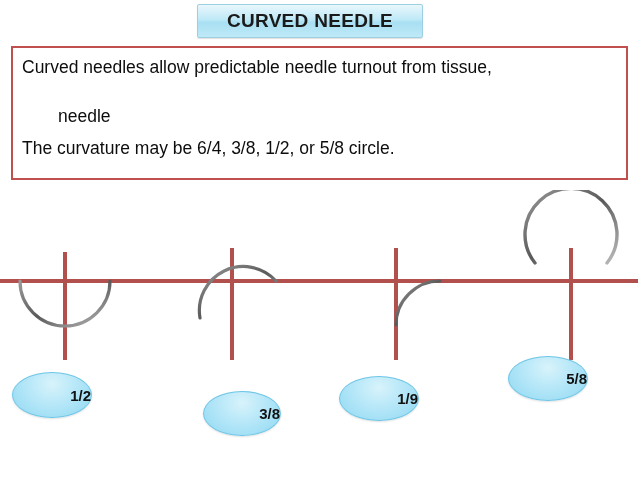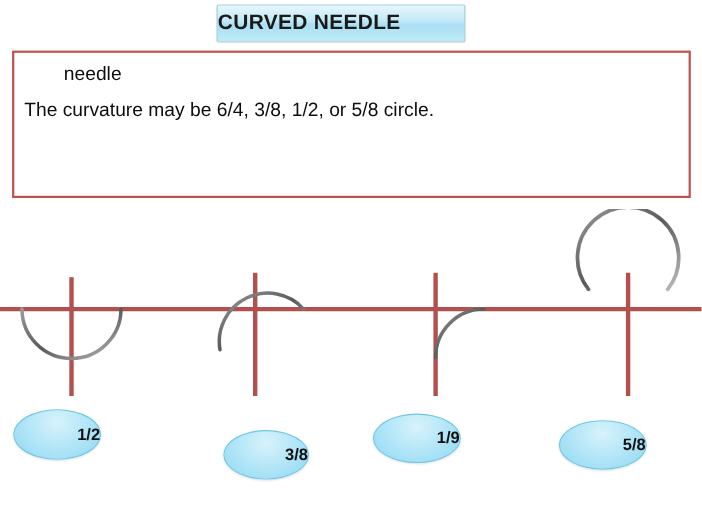--- a/index.html
+++ b/index.html
@@ -21,20 +21,21 @@
     left: 197px;
     top: 4px;
     width: 226px;
     height: 34px;
     box-sizing: border-box;
     background: linear-gradient(to bottom, #e8f7fc 0%, #bfe9f7 45%, #a8dff2 55%, #bfeaf8 100%);
     border: 1px solid #9ecfe0;
     border-radius: 2px;
     display: flex;
     align-items: center;
+    justify-content: center;
     box-shadow: 0 1px 1px rgba(0,0,0,0.12);
   }
   #title-banner-text {
     font-size: 19px;
     font-weight: bold;
     color: #1a1a1a;
     letter-spacing: 0.3px;
     white-space: nowrap;
   }
 
@@ -53,20 +54,21 @@
   .body-line {
     font-size: 17.5px;
     line-height: 23px;
     color: #0d0d0d;
     font-family: "Liberation Sans", sans-serif;
   }
   .body-line.indent { text-indent: 6px; }
   .body-line .wrap-indent {
     display: block;
     padding-left: 30px;
+    margin-top: 26px;
   }
   .body-line.spaced { margin-top: 9px; }
 
   
   #needle-area {
     position: absolute;
     left: 0;
     top: 190px;
     width: 638px;
     height: 288px;
@@ -87,30 +89,31 @@
   }
   .oval-label span {
     font-size: 15px;
     font-weight: bold;
     color: #111111;
     font-family: "Liberation Sans", sans-serif;
   }
   #oval-half   { left: 12px;  top: 372px; width: 80px; height: 46px; }
   #oval-three8 { left: 203px; top: 391px; width: 78px; height: 45px; }
   #oval-quarter{ left: 339px; top: 376px; width: 80px; height: 45px; }
-  #oval-five8  { left: 508px; top: 382px; width: 80px; height: 45px; }
+  #oval-five8  { left: 508px; top: 356px; width: 80px; height: 45px; }
 </style>
 </head>
 <body>
 
 <div id="title-banner">
   <div id="title-banner-text">CURVED NEEDLE</div>
 </div>
 
 <div id="body-box">
+  <div class="body-line">Curved needles allow predictable needle turnout from tissue,</div>
   <div class="body-line indent">
     <span class="wrap-indent">needle</span>
   </div>
   <div class="body-line spaced">The curvature may be 6/4, 3/8, 1/2, or 5/8 circle.</div>
 </div>
 
 <div id="needle-area">
   <svg id="needle-svg" width="638" height="288" viewBox="0 0 638 288" xmlns="http://www.w3.org/2000/svg">
 
     <defs>

